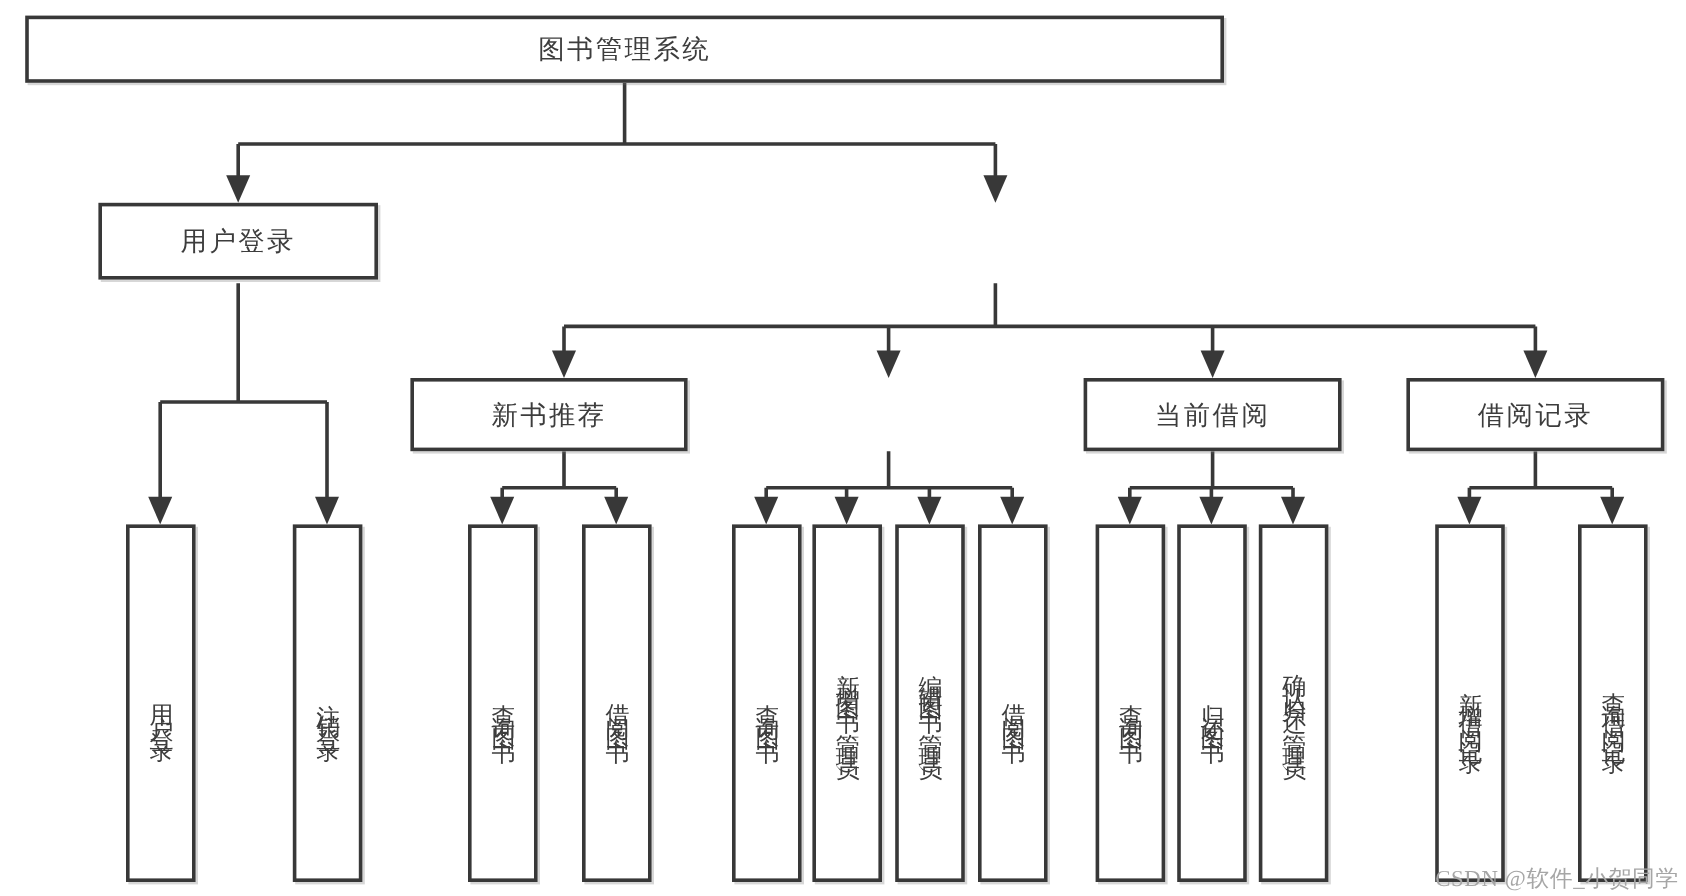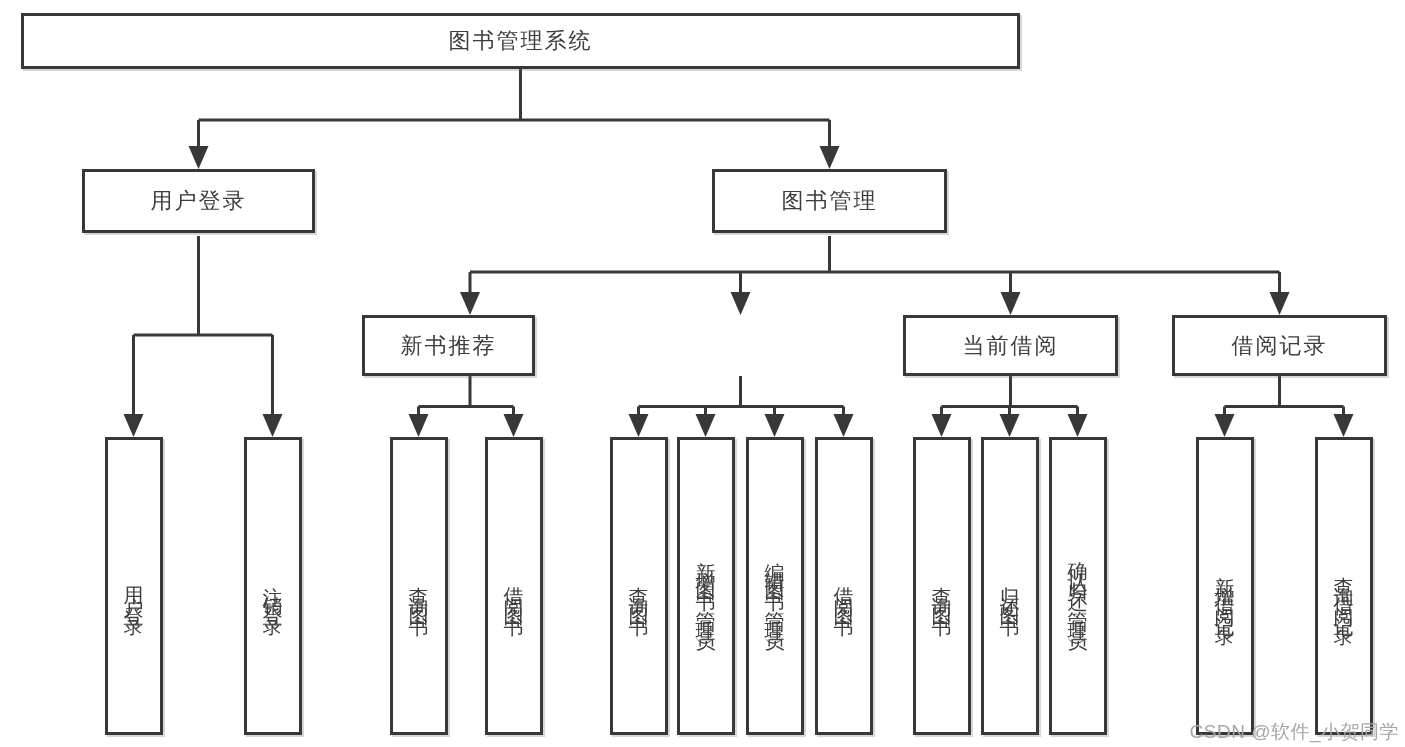--- a/index.html
+++ b/index.html
@@ -1,21 +1,21 @@
 <!DOCTYPE html>
 <html><head>
 <meta charset="utf-8">
 <style>
   html, body { margin: 0; padding: 0; background: #ffffff; }
   .stage {
     position: relative;
     width: 1405px;
     height: 747px;
     background: #ffffff;
-    font-family: Liberation Sans, sans-serif;
+    font-family: Liberation Serif, serif;
     overflow: hidden;
   }
   .wires {
     position: absolute;
     left: 0; top: 0;
     width: 1405px; height: 747px;
     z-index: 1;
   }
   .box {
     position: absolute;
@@ -102,25 +102,22 @@
     </g>
   </svg>
 
   <div class="box" style="left:21px; top:13px; width:999px; height:56px;">
     <span class="h-label">图书管理系统</span>
   </div>
 
   <div class="box" style="left:82px; top:169px; width:233px; height:64px;">
     <span class="h-label">用户登录</span>
   </div>
-  <div class="box" style="left:712px; top:169px; width:235px; height:64px;">
-    <span class="h-label">图书管理</span>
-  </div>
 
-  <div class="box" style="left:362px; top:315px; width:173px; height:61px;justify-content:center;">
+  <div class="box" style="left:342px; top:315px; width:231px; height:61px;justify-content:center;">
     <span class="h-label">新书推荐</span>
   </div>
   <div class="box" style="left:903px; top:315px; width:215px; height:61px;">
     <span class="h-label">当前借阅</span>
   </div>
   <div class="box" style="left:1172px; top:315px; width:215px; height:61px;align-items:center;">
     <span class="h-label">借阅记录</span>
   </div>
 
   <div class="box" style="left:105px; top:437px; width:58px; height:298px;">

